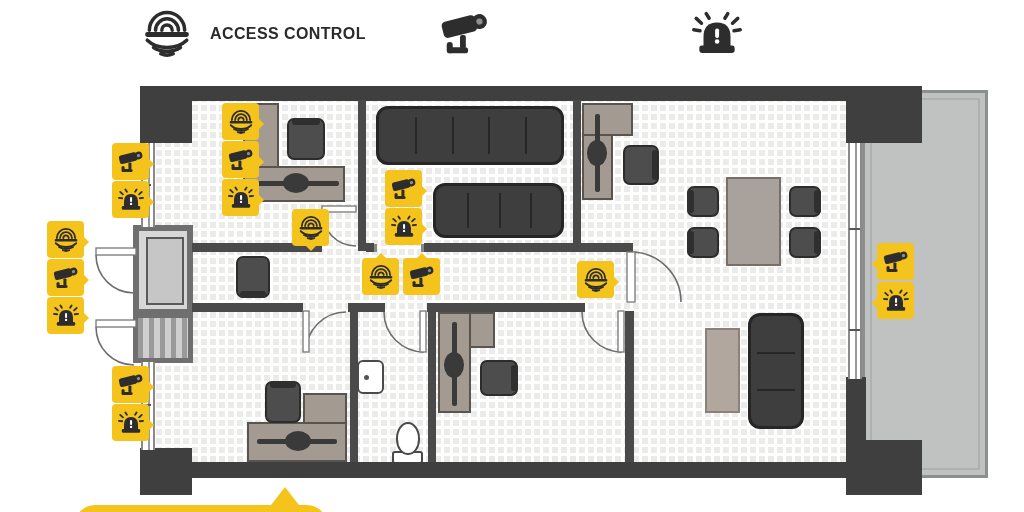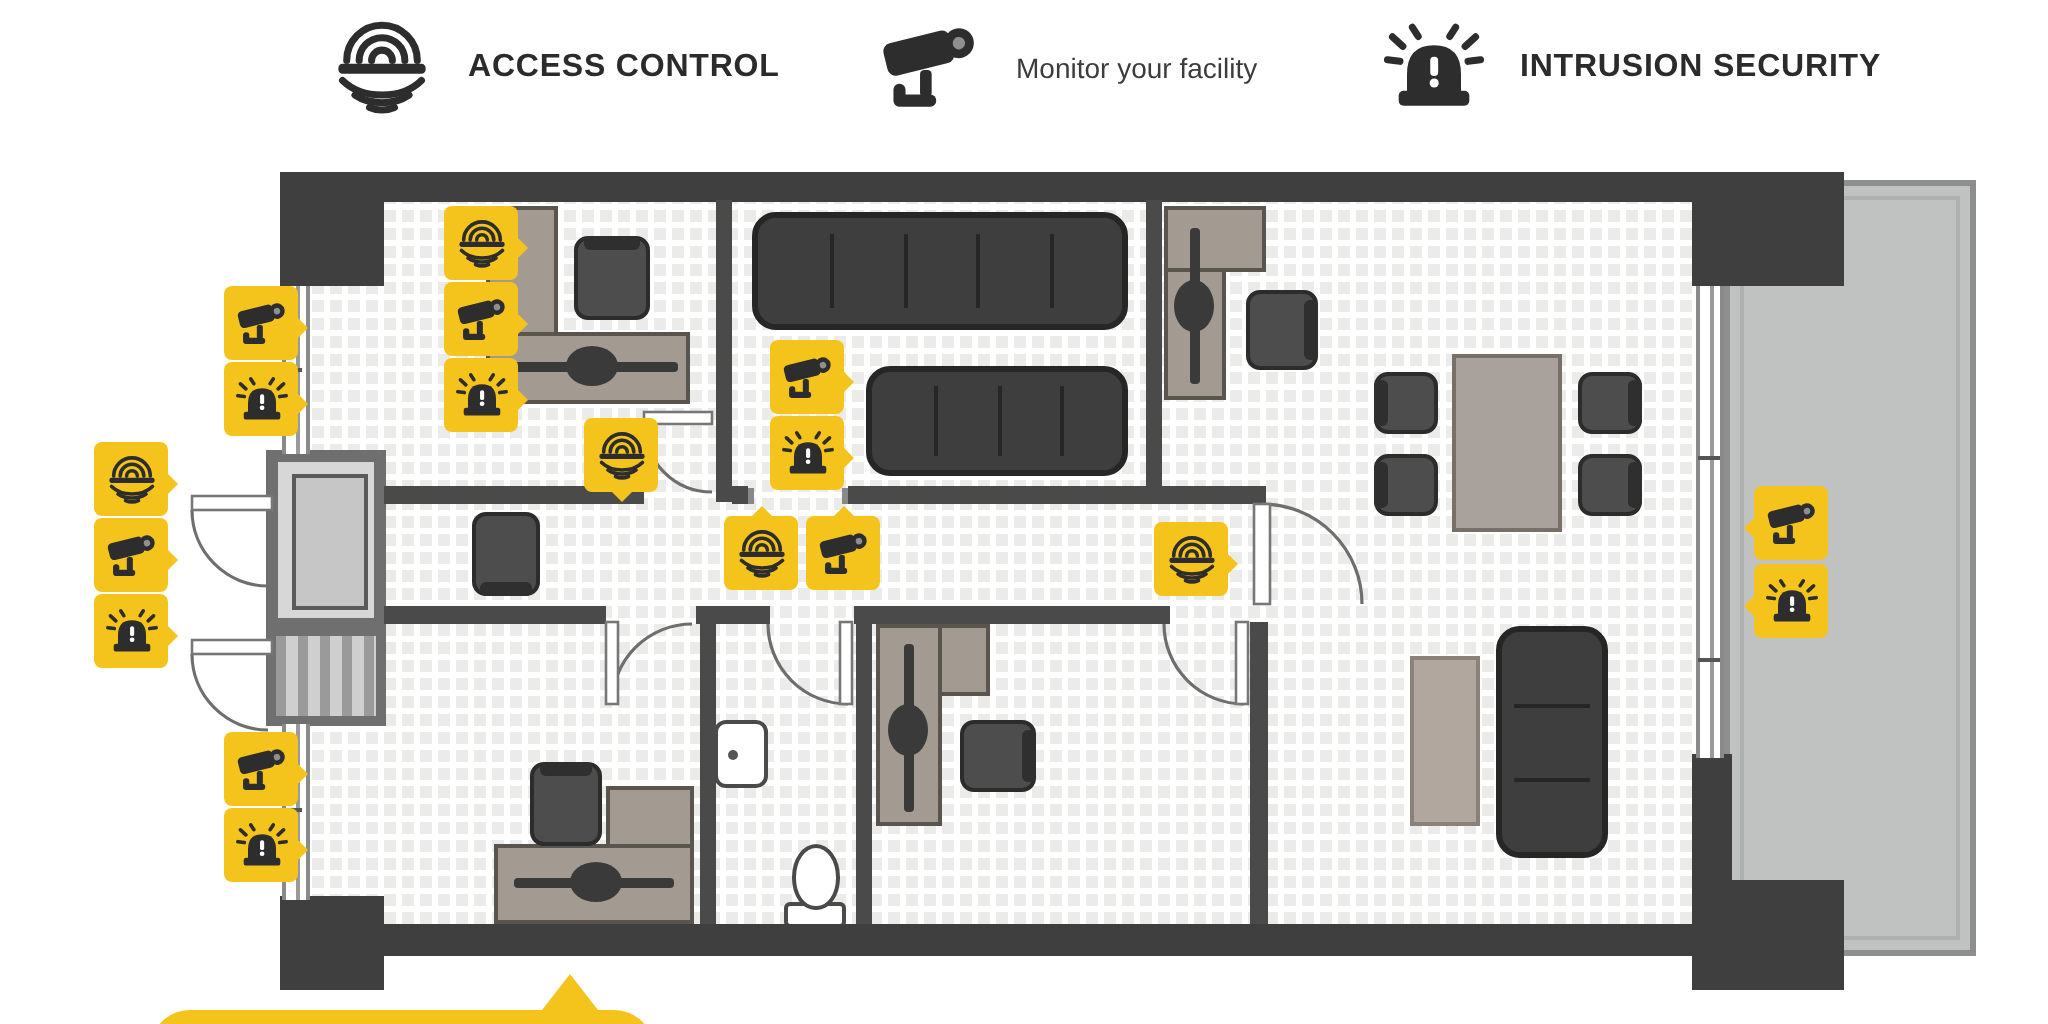--- a/index.html
+++ b/index.html
@@ -66,21 +66,21 @@
   #doors{position:absolute;left:0;top:0;z-index:4;pointer-events:none;}
   
   .banner-bar{left:75px;top:505px;width:252px;height:40px;background:var(--yellow);border-radius:20px;z-index:7;}
   .banner-tip{left:271px;top:487px;width:0;height:0;z-index:7;
       border-left:14px solid transparent;border-right:14px solid transparent;
       border-bottom:18px solid var(--yellow);}
 </style>
 </head>
 <body>
 
-<div class="legend-item" style="left:164px;top:6px;">
+<div class="legend-item" style="left:140px;top:6px;">
   <span class="legend-icon">
   <svg viewBox="0 0 26 26">
     <g stroke="#2D2D2D" fill="none" stroke-width="1.7" stroke-linecap="round">
       <path d="M4.5 11.2 A 8.5 8.5 0 0 1 21.5 11.2"></path>
       <path d="M7.5 11.2 A 5.5 5.5 0 0 1 18.5 11.2"></path>
       <path d="M10.5 11.2 A 2.5 2.5 0 0 1 15.5 11.2"></path>
       <path d="M3.5 16 A 12 9 0 0 0 22.5 16"></path>
       <path d="M6.5 19.5 A 9 6 0 0 0 19.5 19.5"></path>
       <path d="M10 22.5 A 5 3 0 0 0 16 22.5"></path>
     </g>
@@ -100,35 +100,33 @@
         <circle cx="20.2" cy="9" r="3.6"></circle>
         <circle cx="20.2" cy="9" r="1.5" fill="#8F8F8F"></circle>
       </g>
       <rect x="10.6" y="13.5" width="2.8" height="6.5" rx="1"></rect>
       <rect x="5" y="19.4" width="9.5" height="2.9" rx="1.4"></rect>
       <rect x="4.2" y="16.8" width="2.9" height="5.5" rx="1.4"></rect>
     </g>
   </svg>
 </span>
   <span>
-    <div class="legend-sub">Monitor your facility</div>
   </span>
 </div>
 <div class="legend-item" style="left:690px;top:6px;">
   <span class="legend-icon">
   <svg viewBox="0 0 26 26">
     <path d="M3 5.5 L5.5 7.8 M1.8 11 L4.8 11.4 M23 5.5 L20.5 7.8 M24.2 11 L21.2 11.4 M7.8 3.2 L9.2 5.4 M18.2 3.2 L16.8 5.4" stroke="#2D2D2D" stroke-width="1.7" fill="none" stroke-linecap="round"></path>
     <path d="M6.5 19 L6.5 14.5 Q6.5 7.5 13 7.5 Q19.5 7.5 19.5 14.5 L19.5 19 Z" fill="#2D2D2D"></path>
     <rect x="4.5" y="18.5" width="17" height="3.6" rx="1.2" fill="#2D2D2D"></rect>
     <rect x="12.1" y="10.3" width="1.9" height="4.6" rx="0.9" fill="#fff"></rect>
     <circle cx="13.05" cy="16.6" r="1.1" fill="#fff"></circle>
   </svg>
 </span>
   <span>
-    <div class="legend-title">INTRUSION SECURITY</div>
   </span>
 </div>
 
 <div class="abs" style="inset:0;">
 
   <div class="abs floor"></div>
   <div class="abs balcony"></div>
 
   <div class="w" style="left:140px;top:86px;width:722px;height:15px;"></div>
   <div class="w" style="left:140px;top:86px;width:52px;height:57px;"></div>

